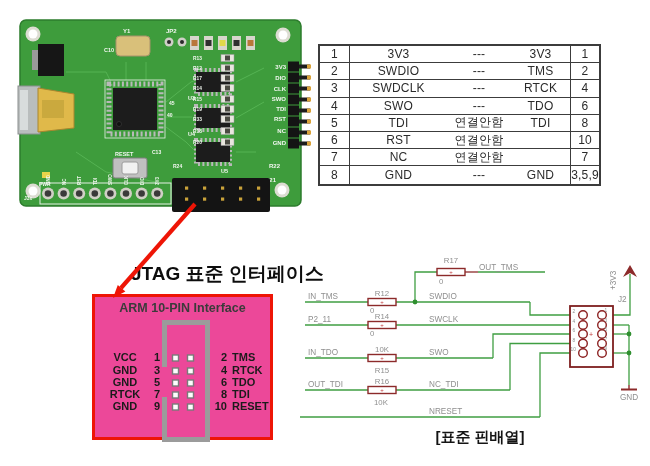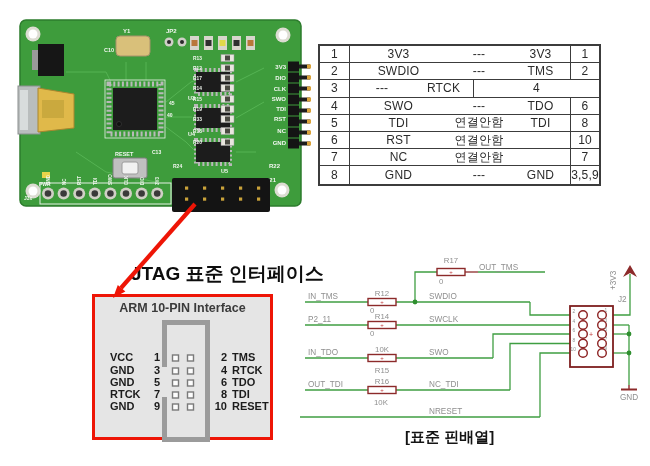--- a/index.html
+++ b/index.html
@@ -15,34 +15,34 @@
   .c1{width:30px;border-right:1.5px solid #3c3c3c;}
   .c2{width:97px;}
   .c3{width:64px;font-size:11px;}
   .c4{width:59px;}
   .c5{flex:1;border-left:1.5px solid #3c3c3c;}
 
   
   .jtag-title{position:absolute;left:131px;top:261px;font-size:19px;font-weight:800;color:#0d0d0d;white-space:nowrap;}
 
   
-  .arm-box{position:absolute;left:92px;top:294px;width:181px;height:146px;border:3px solid #ee1506;box-sizing:border-box;background:#e5e5e5;text-decoration:underline;}
+  .arm-box{position:absolute;left:92px;top:294px;width:181px;height:146px;border:3px solid #ee1506;box-sizing:border-box;background:#ec4899;text-decoration:underline;}
   .arm-title{position:absolute;left:0;top:4px;width:100%;text-align:center;font-size:12.5px;font-weight:600;color:#3b3b3b;}
   .arm-row{position:absolute;width:100%;height:13px;font-weight:bold;font-size:11px;color:#1b1b1b;}
   .arm-row span{position:absolute;white-space:nowrap;}
-  .l-name{left:15px;width:44px;text-align:left;}
+  .l-name{left:8px;width:44px;text-align:center;}
   .l-pin{left:56px;width:9px;text-align:right;}
   .r-pin{left:119px;width:13px;text-align:right;}
   .r-name{left:137px;}
 
   
   .sch-net{font-size:8.2px;fill:#8f8f8f;}
   .sch-ref{font-size:7.8px;fill:#8f8f8f;}
   .sch-pin{font-size:4.8px;fill:#8f8f8f;}
-  .sch-caption{position:absolute;left:405px;top:428px;width:150px;
+  .sch-caption{position:absolute;left:405px;top:428px;width:150px;text-align:center;
                font-size:15px;font-weight:600;color:#141414;white-space:nowrap;}
   .res{fill:#ffffff;stroke:#8c2a2a;stroke-width:1.4;}
   .wire{stroke:#3f9e42;stroke-width:1.3;fill:none;}
   .pcb-silk{fill:#f2f7f0;font-weight:bold;}
 </style>
 </head>
 <body>
 
 <div id="stage">
 
@@ -290,20 +290,21 @@
     </div>
     <div class="prow">
       <div class="c1">2</div>
       <div class="c2">SWDIO</div>
       <div class="c3">---</div>
       <div class="c4">TMS</div>
       <div class="c5">2</div>
     </div>
     <div class="prow">
       <div class="c1">3</div>
+      <div class="c2">SWDCLK</div>
       <div class="c3">---</div>
       <div class="c4">RTCK</div>
       <div class="c5">4</div>
     </div>
     <div class="prow">
       <div class="c1">4</div>
       <div class="c2">SWO</div>
       <div class="c3">---</div>
       <div class="c4">TDO</div>
       <div class="c5">6</div>

